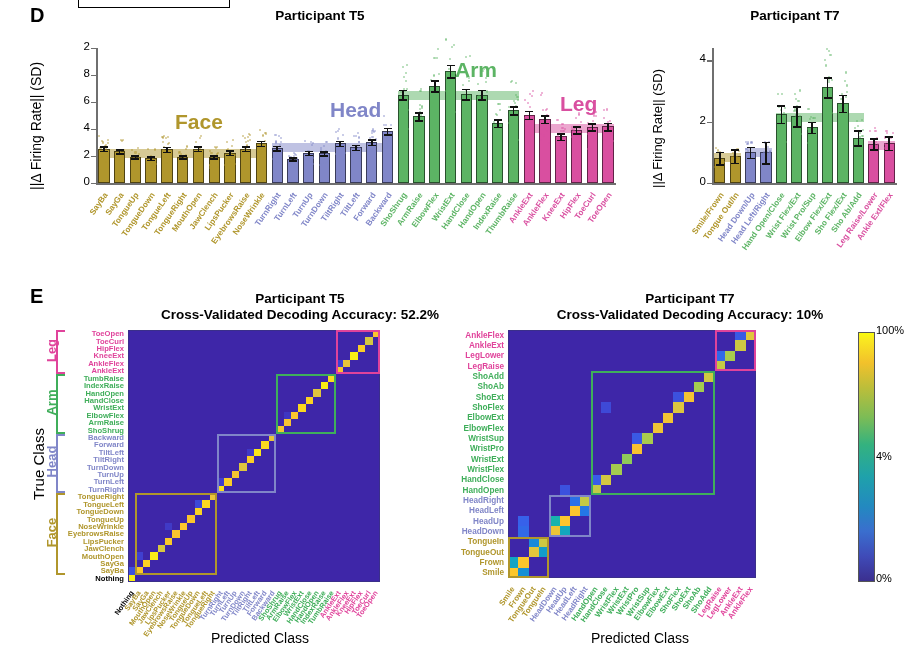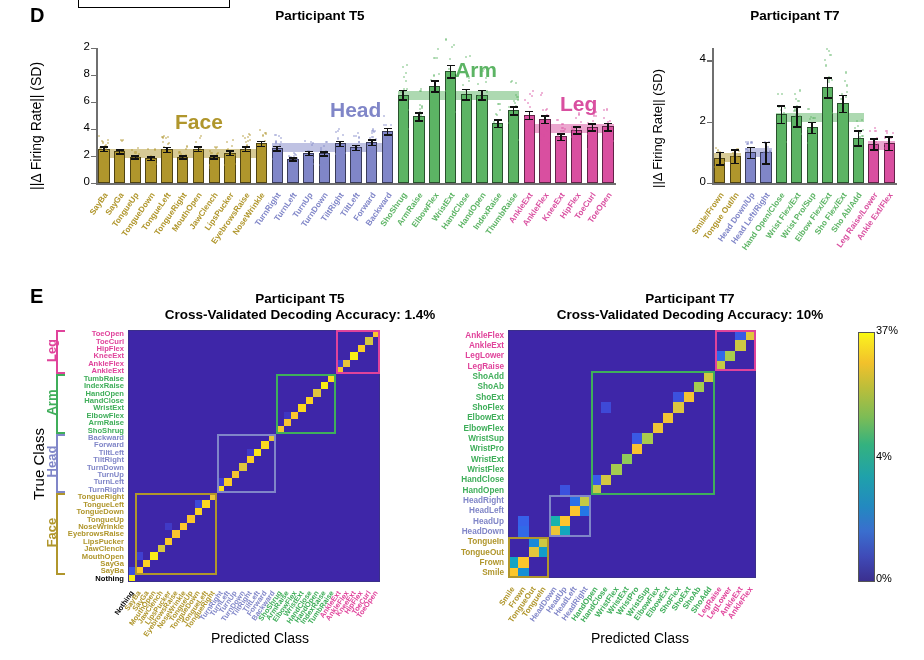--- a/index.html
+++ b/index.html
@@ -942,21 +942,21 @@
     <div class="dot" style="left:890.5363791184955px;top:158.29343553747893px;width:2.1px;height:2.1px;background:#d94fa0;opacity:.55;"></div>
     <div class="errbar" style="left:888.4916666666666px;top:136.36363636363637px;height:13.499999999999998px;"></div>
     <div class="errcap" style="left:885.2916666666665px;top:136.36363636363637px;width:8px;"></div>
     <div class="errcap" style="left:885.2916666666665px;top:149.86363636363637px;width:8px;"></div>
     <div class="xlbl" style="left:771.2916666666665px;top:189px;width:120px;color:#d94fa0;">Ankle Ext/Flex</div>
   </div>
 
 <div class="panel-letter abs" style="left:30px;top:285px;">E</div>
 
 <div class="ptitle abs" style="left:150px;top:291px;width:300px;">Participant T5</div>
-<div class="ptitle abs" style="left:120px;top:307px;width:360px;">Cross-Validated Decoding Accuracy: 1.4%</div>
+<div class="ptitle abs" style="left:120px;top:307px;width:360px;">Cross-Validated Decoding Accuracy: 52.2%</div>
 
 <div class="ptitle abs" style="left:560px;top:291px;width:260px;">Participant T7</div>
 <div class="ptitle abs" style="left:530px;top:307px;width:320px;">Cross-Validated Decoding Accuracy: 10%</div>
 
 <div id="e-t5">
     <div class="cm-cell" style="left:128px;top:330px;width:252px;height:252px;background:rgb(62,38,168);"></div>
     <div class="cm-cell" style="left:128px;top:567.1764705882354px;width:7.411764705882353px;height:7.411764705882353px;background:rgb(60,81,222);"></div>
     <div class="cm-cell" style="left:135.41176470588235px;top:552.3529411764706px;width:7.411764705882353px;height:7.411764705882353px;background:rgb(64,64,208);"></div>
     <div class="cm-cell" style="left:165.05882352941177px;top:522.7058823529412px;width:7.411764705882353px;height:7.411764705882353px;background:rgb(64,58,198);"></div>
     <div class="cm-cell" style="left:194.70588235294116px;top:500.47058823529414px;width:7.411764705882353px;height:7.411764705882353px;background:rgb(62,73,215);"></div>
@@ -1175,16 +1175,16 @@
     <div class="brace" style="left:56px;top:433.7647058823529px;width:9px;height:59.294117647058826px;border:2px solid #8086c8;border-right:none;"></div>
     <div class="brace-lbl" style="left:16px;top:454.4117647058823px;width:70px;color:#8086c8;">Head</div>
     <div class="brace" style="left:56px;top:374.47058823529414px;width:9px;height:59.294117647058826px;border:2px solid #3fae5a;border-right:none;"></div>
     <div class="brace-lbl" style="left:16px;top:395.11764705882354px;width:70px;color:#3fae5a;">Arm</div>
     <div class="brace" style="left:56px;top:330px;width:9px;height:44.470588235294116px;border:2px solid #e0439b;border-right:none;"></div>
     <div class="brace-lbl" style="left:16px;top:343.2352941176471px;width:70px;color:#e0439b;">Leg</div>
     <div class="ylabel" style="left:30px;top:500px;font-size:15px;">True Class</div>
     <div class="axtitle" style="left:150px;top:630px;width:220px;">Predicted Class</div>
     <div class="axtitle" style="left:530px;top:630px;width:220px;">Predicted Class</div>
     <div class="cbar" style="left:858px;top:332px;width:15px;height:248px;"></div>
-    <div class="cbar-lbl" style="left:876px;top:324px;">37%</div>
+    <div class="cbar-lbl" style="left:876px;top:324px;">100%</div>
     <div class="cbar-lbl" style="left:876px;top:450px;">4%</div>
     <div class="cbar-lbl" style="left:876px;top:572px;">0%</div>
   </div>
 
 </body></html>

